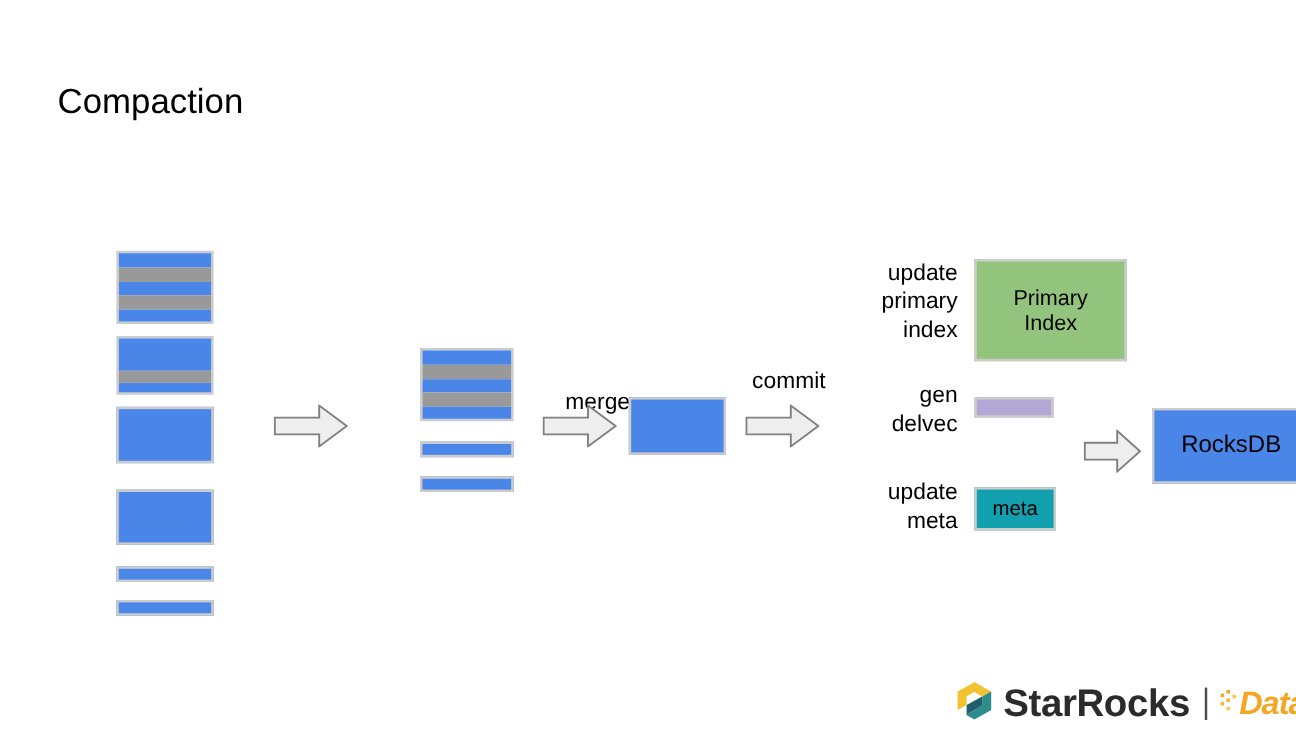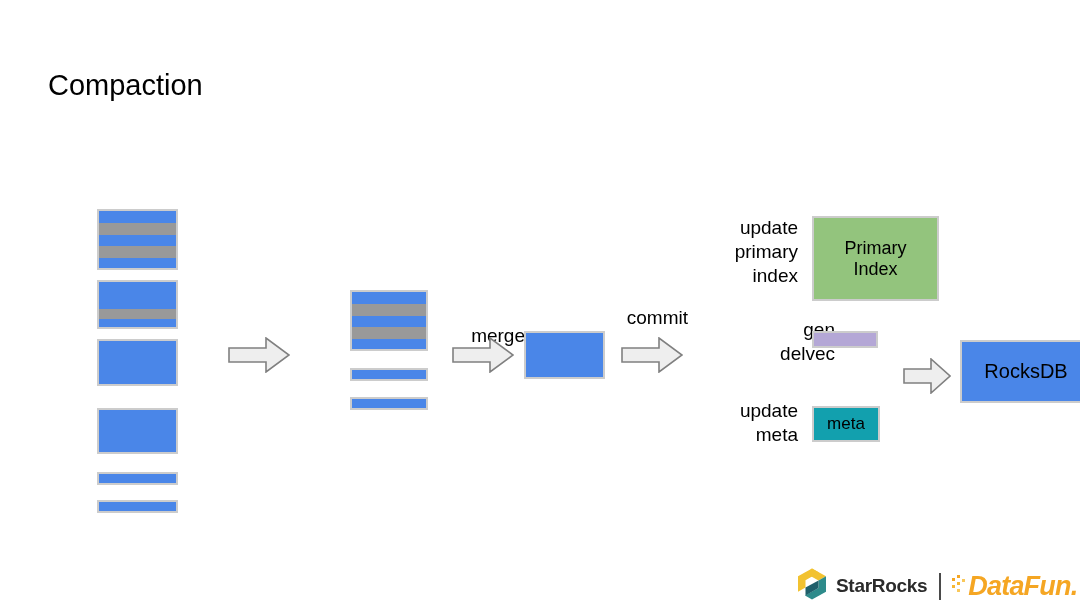--- a/index.html
+++ b/index.html
@@ -76,21 +76,21 @@
   
   #footer {
     position: absolute;
     left: 795px;
     top: 566px;
     display: flex;
     align-items: center;
     height: 40px;
   }
   #starrocks-wordmark {
-    font-size: 19px;
+    font-size: 32px;
     font-weight: bold;
     color: #2b2b2b;
     letter-spacing: -0.3px;
     margin-left: 7px;
   }
   #footer-divider {
     width: 2px;
     height: 27px;
     background: #4a4a4a;
     margin: 0 11px 0 12px;
@@ -177,21 +177,21 @@
 
   <div class="step-label" style="left:702px; top:216px; width:96px;">update
 primary
 index</div>
 
   <div class="labeled-box" style="left:812px; top:216px; width:127px; height:85px; background:#93c47d; font-size:18px;">
     <span style="white-space:pre-line;">Primary
 Index</span>
   </div>
 
-  <div class="step-label" style="left:739px; top:318px; width:96px;">gen
+  <div class="step-label" style="left:702px; top:318px; width:96px;">gen
 delvec</div>
 
   <div class="labeled-box" style="left:812px; top:331px; width:66px; height:17px; background:#b4a7d6; font-size:13px;">
     <span></span>
   </div>
 
   <div class="step-label" style="left:702px; top:399px; width:96px;">update
 meta</div>
 
   <div class="labeled-box" style="left:812px; top:406px; width:68px; height:36px; background:#12a0ae; font-size:17px;">

